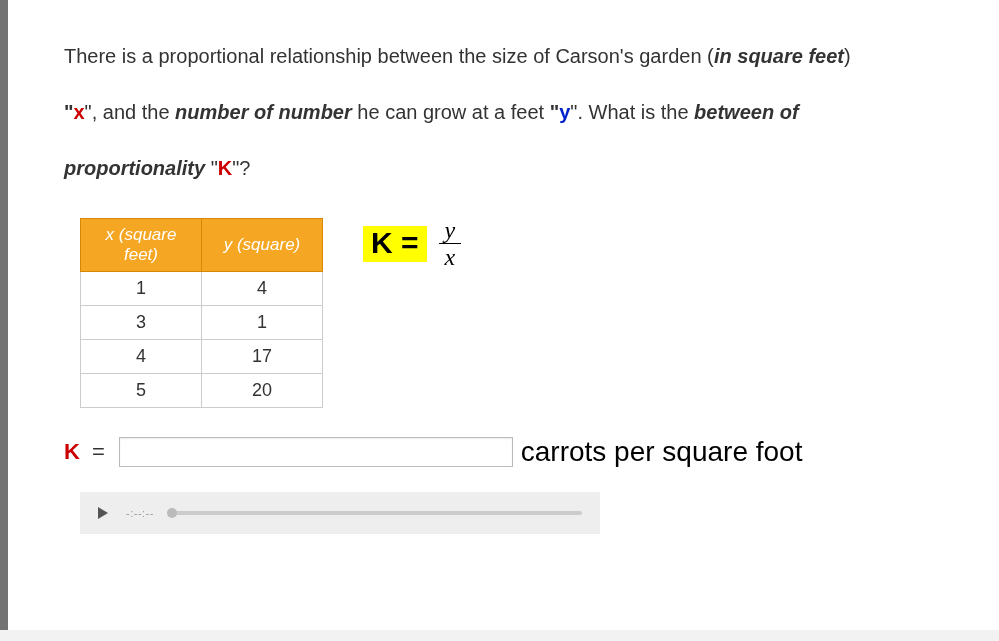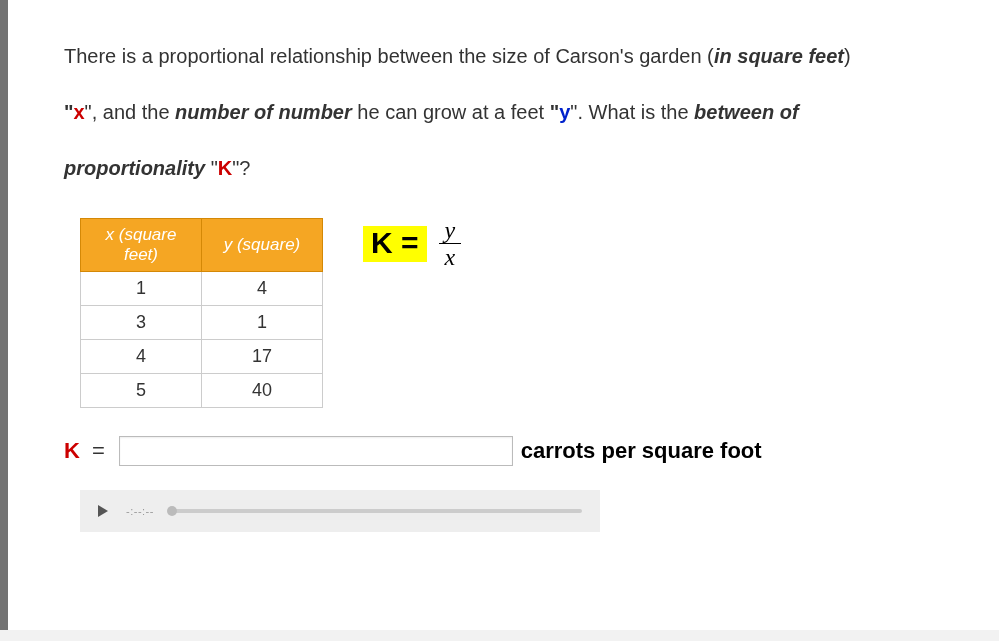--- a/index.html
+++ b/index.html
@@ -118,23 +118,23 @@
   }
   .answer-input {
     border: 1px solid #bbb;
     height: 28px;
     width: 380px;
     font-size: 18px;
     padding: 0 6px;
     box-shadow: inset 0 1px 2px rgba(0,0,0,0.07);
   }
   .units {
-    font-weight: bold;
+    font-weight: normal;
     color: #000;
-    font-size: 22px;
+    font-size: 28px;
   }
 
   .audio-bar {
     margin-top: 24px;
     width: 520px;
     height: 42px;
     background: #eee;
     display: flex;
     align-items: center;
     gap: 18px;
@@ -200,21 +200,21 @@
         <tr>
           <td>3</td>
           <td>1</td>
         </tr>
         <tr>
           <td>4</td>
           <td>17</td>
         </tr>
         <tr>
           <td>5</td>
-          <td>40</td>
+          <td>20</td>
         </tr>
       </tbody>
     </table>
 
     <div class="formula">
       <span class="k-eq">K =</span>
       <span class="frac">
         <span class="num">y</span>
         <span class="den">x</span>
       </span>

